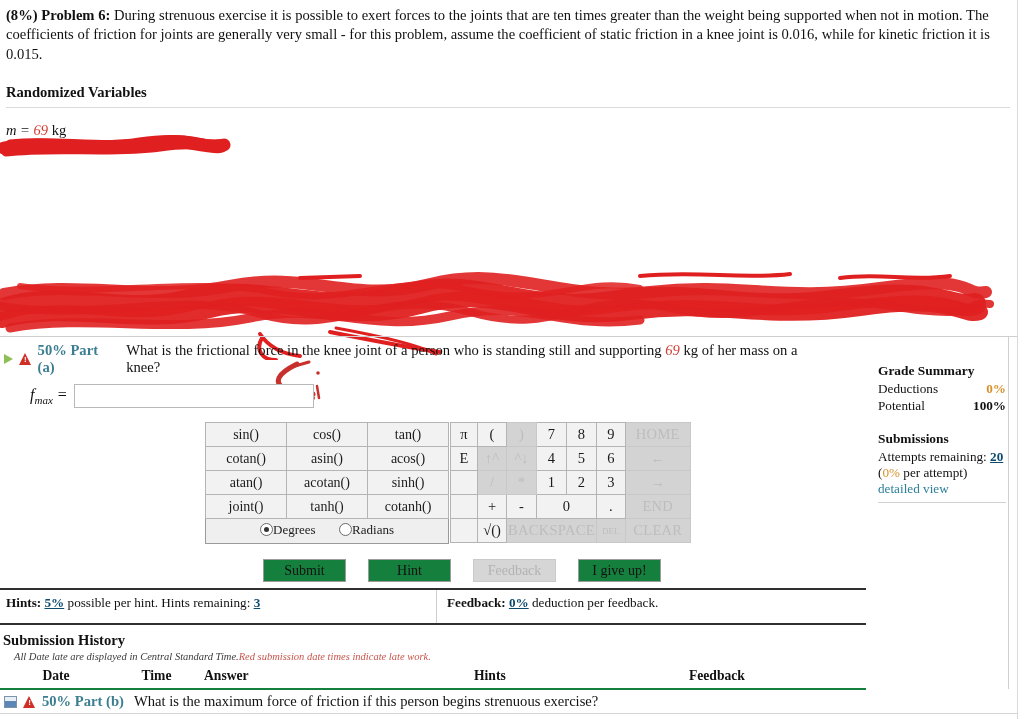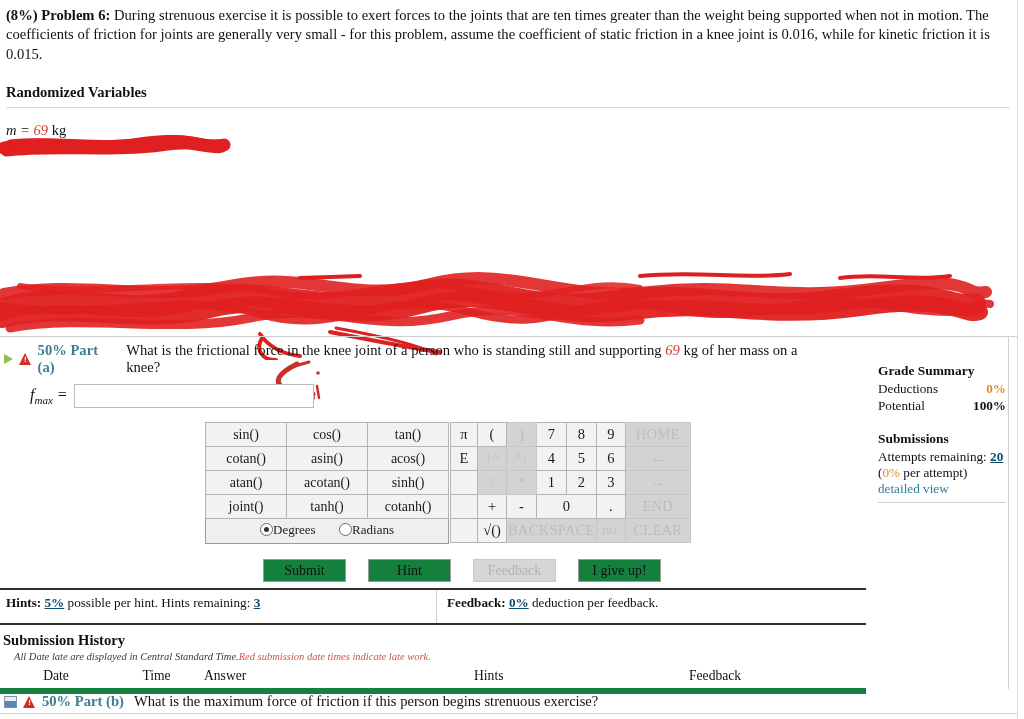--- a/index.html
+++ b/index.html
@@ -103,22 +103,22 @@
   .hfbar .cell { padding: 5px 0 0 6px; font-size: 13.2px; }
   .hfbar .cell.left { width: 430px; border-right: 1px solid #cfcfcf; }
   .hfbar .cell.right { flex: 1; padding-left: 10px; }
   .hfbar b { font-weight: bold; }
 
   
   .subhist { position: absolute; left: 0; top: 632px; width: 866px; }
   .subhist h3 { margin: 0 0 2px 3px; font-size: 14.6px; font-weight: bold; }
   .subnote { font-size: 10.5px; font-style: italic; color: #3a3a3a; margin-left: 14px; }
   .subnote .late { color: #c9554c; }
-  .subhdr { display: flex; font-weight: normal; font-size: 13.6px; margin-top: 6px; padding-left: 3px;
-      border-bottom: 6px solid #15803d; padding-bottom: 4px; }
+  .subhdr { display: flex; font-weight: bold; font-size: 13.6px; margin-top: 6px; padding-left: 3px;
+      border-bottom: 2px solid #15803d; padding-bottom: 4px; }
   .subhdr span:nth-child(1) { width: 106px; text-align:center; }
   .subhdr span:nth-child(2) { width: 95px; text-align:center; }
   .subhdr span:nth-child(3) { width: 270px; }
   .subhdr span:nth-child(4) { width: 215px; }
   .subhdr span:nth-child(5) { flex: 1; }
 
   
   .partb { position: absolute; left: 0; top: 688px; width: 1018px; }
   .partb .part-head { padding-left: 4px; }
   .bottom-rule { position: absolute; left: 0; top: 713px; width: 1018px; border-top: 1px solid #d5d5d5; }

